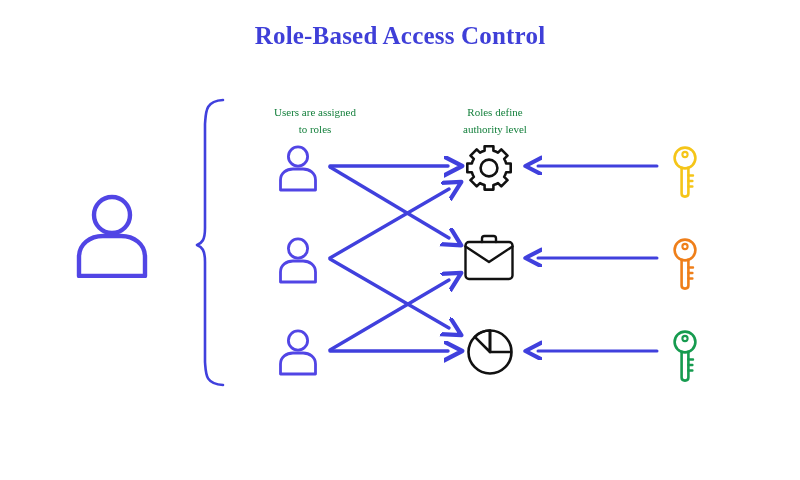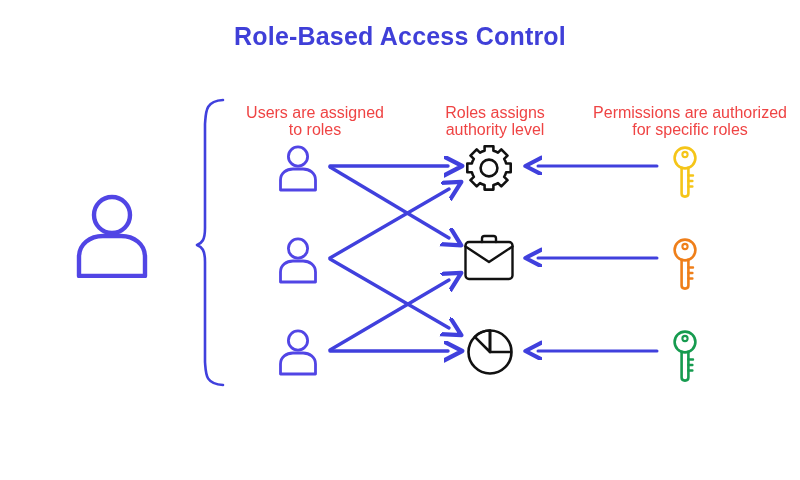--- a/index.html
+++ b/index.html
@@ -13,38 +13,39 @@
     position: relative;
     overflow: hidden;
     font-family: "Liberation Sans", sans-serif;
     color: #2b2b2b;
   }
   #stage {
     position: absolute;
     inset: 0;
     width: 640px;
     height: 480px;
+    font-family: Liberation Serif, serif;
   }
   .title {
     position: absolute;
     left: 0;
     top: 22px;
     width: 800px;
     text-align: center;
     font-size: 25px;
     font-weight: bold;
     letter-spacing: 0.2px;
     color: #3f3fd8;
   }
   .caption {
     position: absolute;
     text-align: center;
-    font-size: 16px;
+    font-size: 11px;
     line-height: 17px;
-    color: #ef4444;
+    color: #15803d;
     white-space: pre-line;
   }
   #cap-users  { left: 215px; top: 104px; width: 200px; }
   #cap-roles  { left: 425px; top: 104px; width: 140px; }
   #cap-perms  { left: 590px; top: 104px; width: 200px; }
   #cap-admin  { left: 18px;  top: 283px; width: 200px; }
 
   .svg-layer {
     position: absolute;
     left: 0;
@@ -58,24 +59,22 @@
 </style>
 </head>
 <body>
 
 <div id="stage">
 
   <div class="title">Role-Based Access Control</div>
 
   <div class="caption" id="cap-users">Users are assigned
 to roles</div>
-  <div class="caption" id="cap-roles">Roles assigns
+  <div class="caption" id="cap-roles">Roles define
 authority level</div>
-  <div class="caption" id="cap-perms">Permissions are authorized
-for specific roles</div>
 
   <svg class="svg-layer" viewBox="0 0 800 480">
     <defs>
       <marker id="arrowR" markerWidth="7" markerHeight="7" refX="1.2" refY="3" orient="auto" markerUnits="strokeWidth">
         <path d="M0,0.2 L5.4,3 L0,5.8" fill="none" stroke="#4040dd" stroke-width="1.25" stroke-linecap="round" stroke-linejoin="round"></path>
       </marker>
       <marker id="arrowL" markerWidth="7" markerHeight="7" refX="1.2" refY="3" orient="auto" markerUnits="strokeWidth">
         <path d="M0,0.2 L5.4,3 L0,5.8" fill="none" stroke="#4040dd" stroke-width="1.4" stroke-linecap="round" stroke-linejoin="round"></path>
       </marker>
     </defs>

